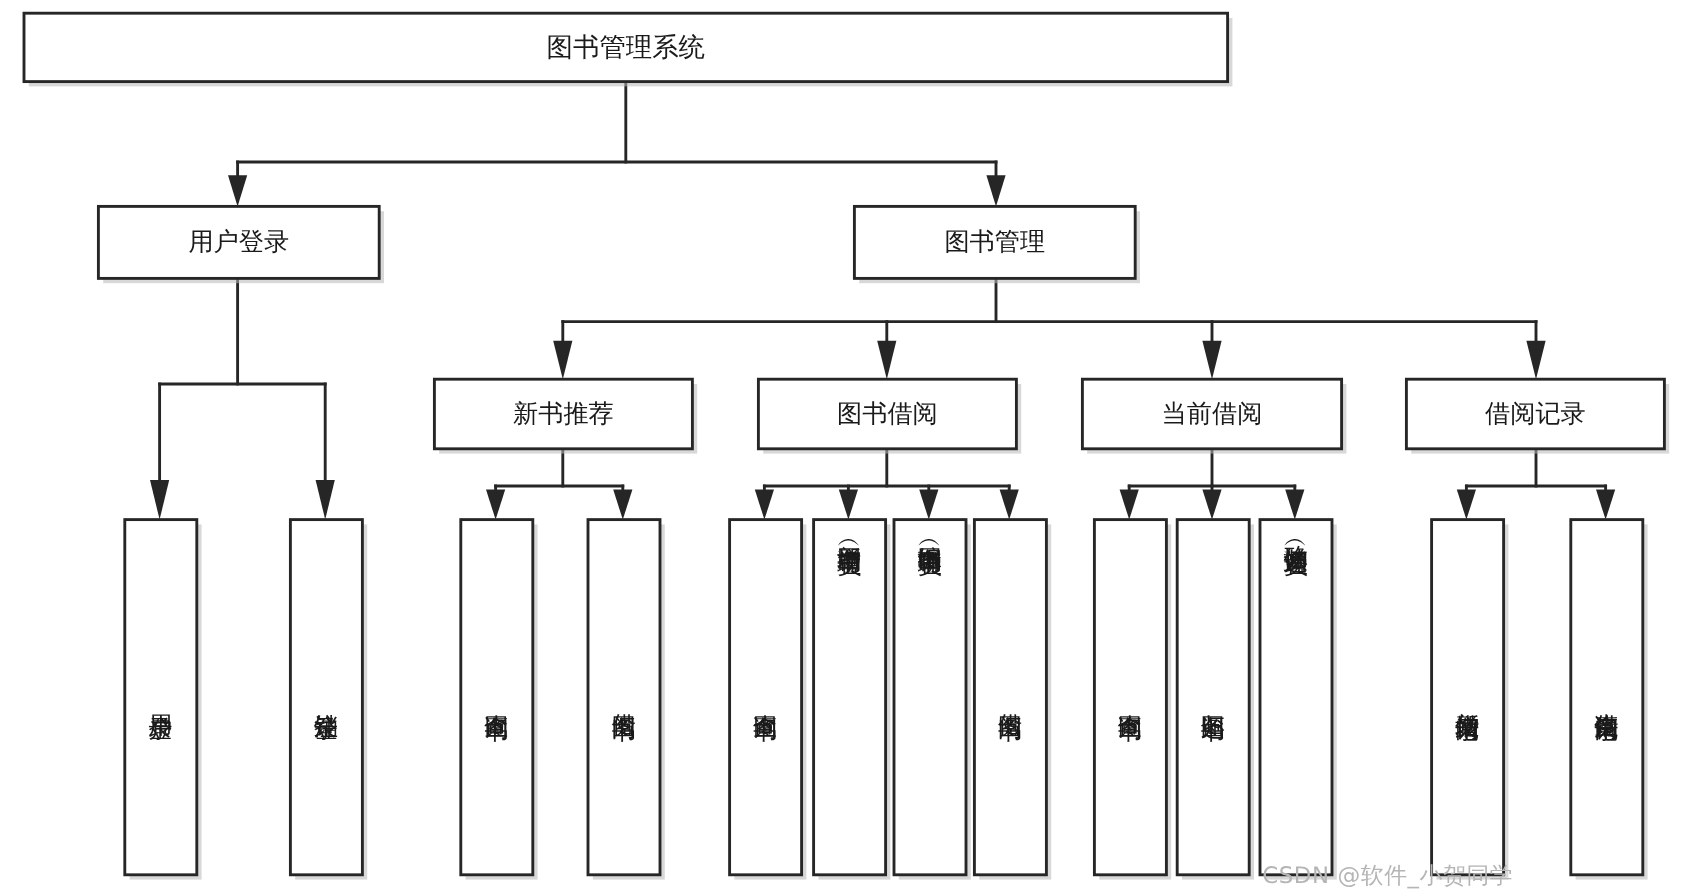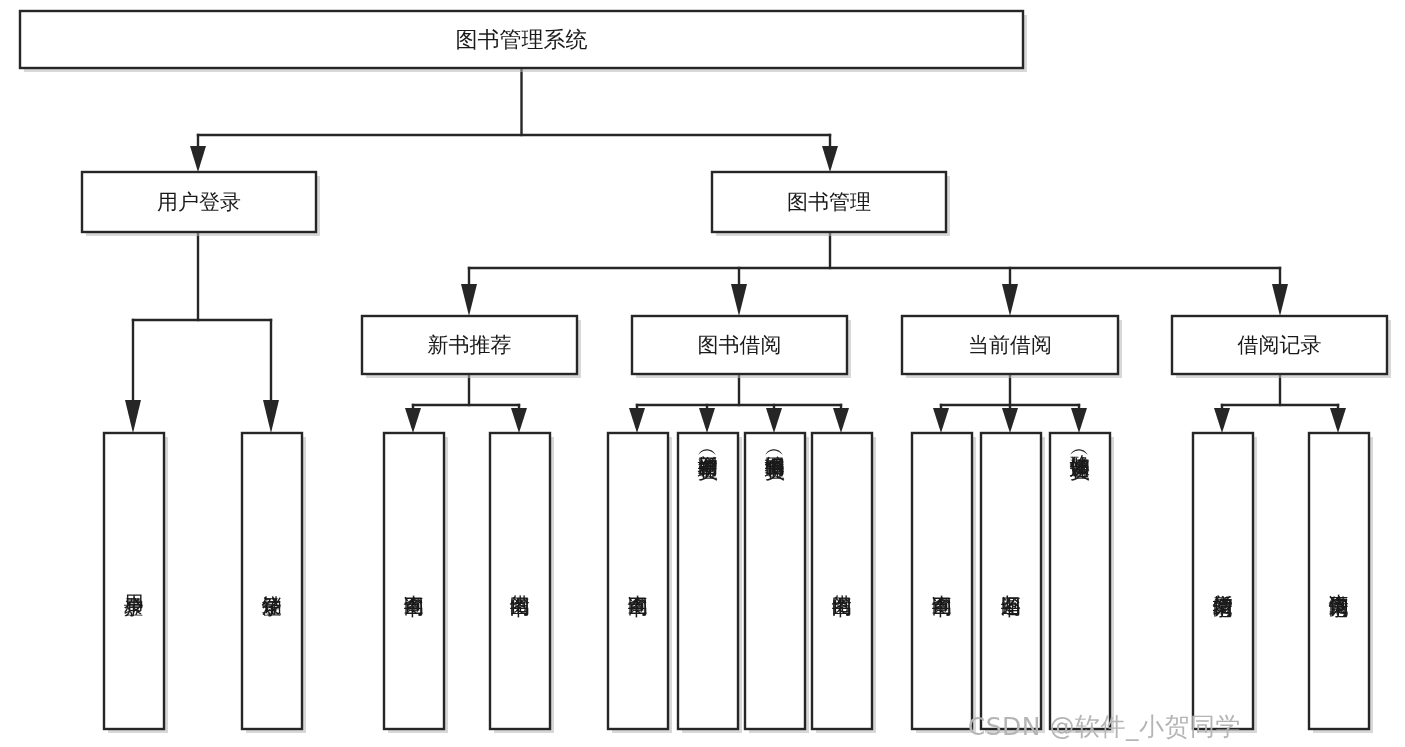--- a/index.html
+++ b/index.html
@@ -12,20 +12,21 @@
     font-family: "DejaVu Sans", "Liberation Sans", sans-serif;
     width: 1405px;
     height: 747px;
     overflow: hidden;
   }
   #diagram-root {
     position: relative;
     width: 1255px;
     height: 747px;
     background: #ffffff;
+    padding-left: 20px;
   }
   svg.diagram-canvas {
     position: absolute;
     top: 0;
     left: 0;
     width: 1405px;
     height: 747px;
     display: block;
   }
   .node-box {
@@ -71,21 +72,21 @@
     justify-content: center;
     text-align: center;
     white-space: nowrap;
     user-select: none;
   }
   .watermark {
     position: absolute;
     right: 14px;
     bottom: 4px;
     font-family: "DejaVu Sans", "Liberation Sans", sans-serif;
-    font-size: 25px;
+    font-size: 19px;
     color: #b5b5b5;
     letter-spacing: 0.5px;
     white-space: nowrap;
     user-select: none;
   }
 </style>
 </head>
 <body>
 
 <div id="diagram-root">

